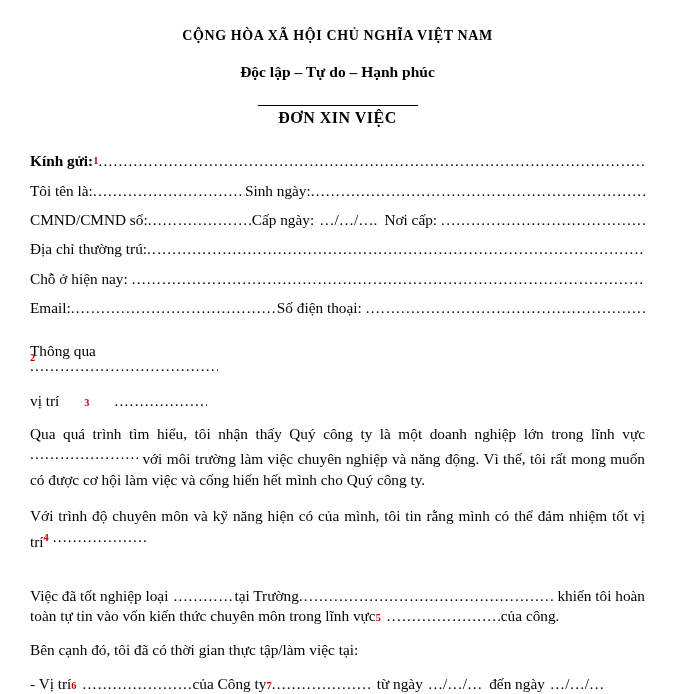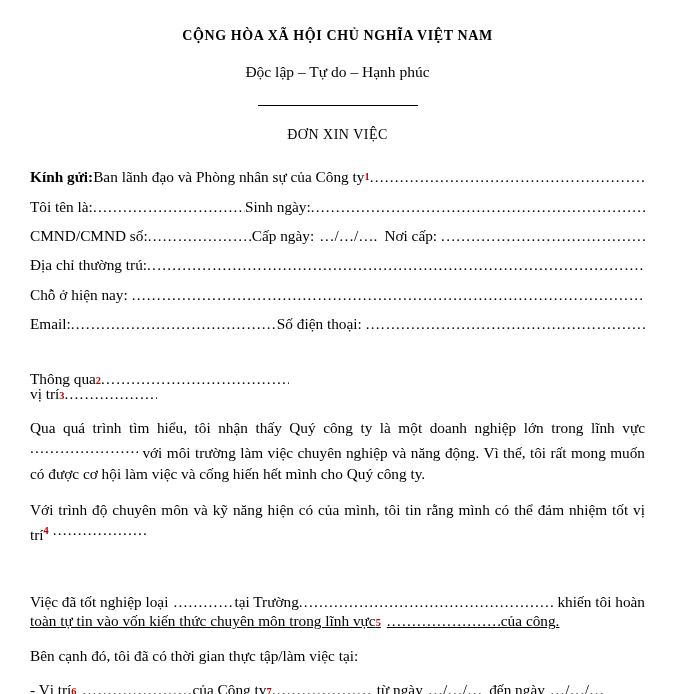--- a/index.html
+++ b/index.html
@@ -28,39 +28,39 @@
   }
   .hdr-nation {
     font-size: 14px;
     font-weight: bold;
     letter-spacing: 0.6px;
     margin-top: 28px;
     line-height: 1.2;
   }
   .hdr-motto {
     font-size: 15.5px;
-    font-weight: normal;
+    font-weight: bold;
     margin-top: 18px;
     line-height: 1.2;
   }
   .hdr-rule-wrap {
     margin-top: 14px;
     height: 14px;
   }
   .hdr-rule {
     display: inline-block;
     width: 160px;
     border-top: 1.6px solid #000;
     vertical-align: middle;
   }
   .doc-title {
-    font-size: 14px;
-    font-weight: normal;
+    font-size: 16px;
+    font-weight: bold;
     letter-spacing: 0.5px;
-    margin-top: 18px;
+    margin-top: 0;
   }
 
   
   .body {
     margin: 0 30px 0 30px;
     font-size: 15.3px;
     line-height: 1.0;
   }
 
   .lbl-bold { font-weight: bold; }
@@ -132,21 +132,20 @@
     <div class="hdr-rule-wrap">
       <span class="hdr-rule"></span>
     </div>
     <div class="doc-title">ĐƠN XIN VIỆC</div>
   </div>
 
   <div class="body">
 
     <div class="row tight" style="margin-top:26px;align-items:center;">
       <span class="seg lbl-bold">Kính gửi:</span>
-      <span class="seg"> Ban lãnh đạo và Phòng nhân sự của Công ty</span>
       <sup class="note">1</sup>
       <span class="lead">........................................................................................................................</span>
     </div>
 
     <div class="row">
       <span class="seg">Tôi tên là:</span>
       <span class="lead-fixed" style="width:152px;">........................................................................................................................</span>
       <span class="seg">Sinh ngày:</span>
       <span class="lead">........................................................................................................................</span>
     </div>
@@ -172,55 +171,55 @@
 
     <div class="row">
       <span class="seg">Email:</span>
       <span class="lead-fixed" style="width:206px;">........................................................................................................................</span>
       <span class="seg">Số điện thoại:</span>
       <span class="lead" style="padding-left:4px;">........................................................................................................................</span>
     </div>
 
     <div class="gap-lg"></div>
 
-    <div class="row" style="margin-top:16px;">
+    <div class="row" style="margin-top:4px;flex-direction:column;">
       <span class="seg">Thông qua</span>
       <sup class="note">2</sup>
       <span class="lead-fixed" style="width:188px;">........................................................................................................................</span>
     </div>
 
-    <div class="row" style="margin-top:0;">
+    <div class="row" style="margin-top:19px;gap:25px;">
       <span class="seg">vị trí</span>
       <sup class="note">3</sup>
       <span class="lead-fixed" style="width:92px;">........................................................................................................................</span>
     </div>
 
     <div class="para j" style="margin-top:16px;">
       <span>Qua quá trình tìm hiểu, tôi nhận thấy Quý công ty là một doanh nghiệp lớn trong lĩnh vực</span>
       <span class="dots nowrap" style="display:inline-block;width:108px;overflow:hidden;">........................................................................................................................</span>
       <span>với môi trường làm việc chuyên nghiệp và năng động. Vì thế, tôi rất mong muốn có được cơ hội làm việc và cống hiến hết mình cho Quý công ty.</span>
     </div>
 
     <div class="para j" style="margin-top:16px;">
       <span>Với trình độ chuyên môn và kỹ năng hiện có của mình, tôi tin rằng mình có thể đảm</span>
       <span>nhiệm tốt vị trí</span><sup class="note">4</sup>
       <span class="dots nowrap" style="display:inline-block;width:96px;overflow:hidden;">........................................................................................................................</span>
     </div>
 
     <div style="height:36px;"></div>
 
-    <div class="row" style="margin-top:12px;">
+    <div class="row" style="margin-top:0;">
       <span class="seg">Việc đã tốt nghiệp loại</span>
       <span class="lead-fixed" style="width:56px;padding:0 5px;">........................................................................................................................</span>
       <span class="seg">tại Trường</span>
       <span class="lead">........................................................................................................................</span>
       <span class="seg" style="padding-left:4px;">khiến tôi hoàn</span>
     </div>
 
-    <div class="row" style="margin-top:4px;text-decoration:underline;">
+    <div class="row" style="margin-top:4px;">
       <span class="seg">toàn tự tin vào vốn kiến thức chuyên môn trong lĩnh vực</span>
       <sup class="note">5</sup>
       <span class="lead-fixed" style="width:108px;padding:0 6px;">........................................................................................................................</span>
       <span class="seg">của công.</span>
     </div>
 
     <div class="plain" style="">Bên cạnh đó, tôi đã có thời gian thực tập/làm việc tại:</div>
 
     <div class="row" style="margin-top:16px;">
       <span class="seg">- Vị trí</span>

